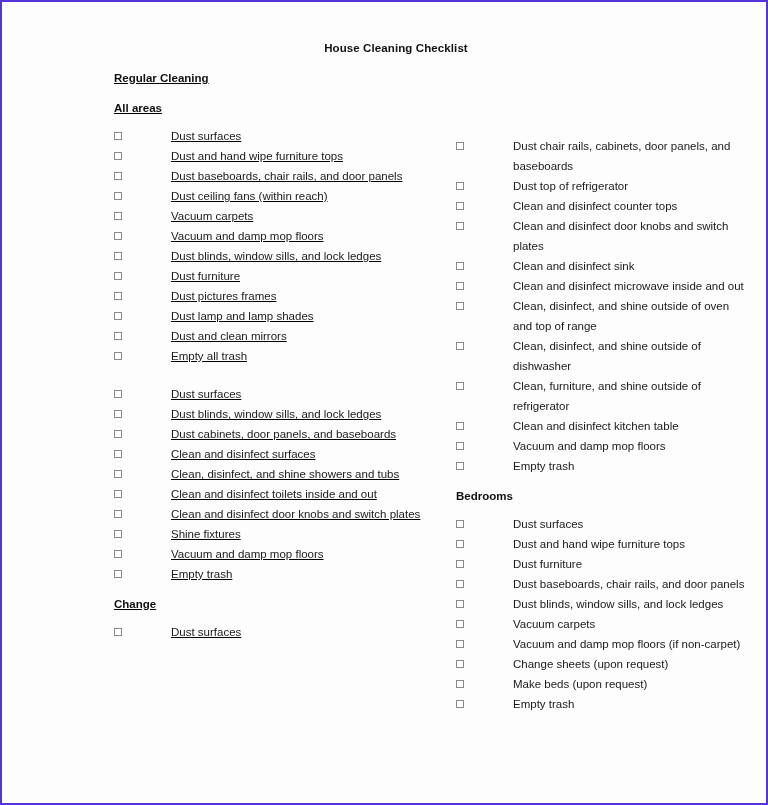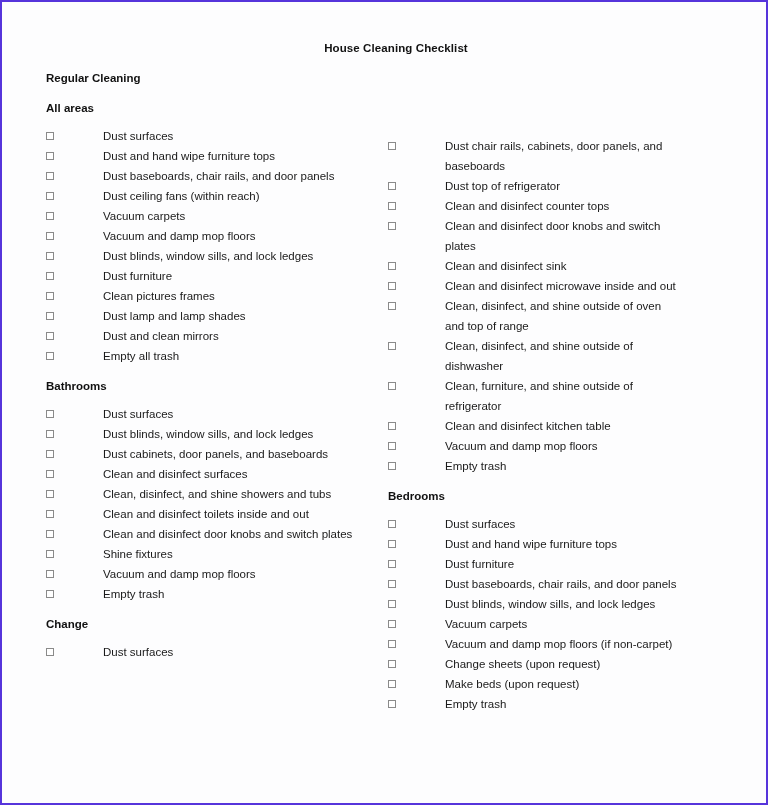--- a/index.html
+++ b/index.html
@@ -35,21 +35,22 @@
   .columns {
     position: absolute;
     top: 66px;
     left: 0;
     right: 0;
     display: flex;
     align-items: flex-start;
   }
   .col-left {
     width: 330px;
-    margin-left: 44px;
+    margin-left: 112px;
+    text-decoration: underline;
   }
   .col-right {
     width: 290px;
     margin-left: 12px;
   }
   .section-heading {
     font-size: 11.5px;
     font-weight: bold;
     color: #111111;
     margin: 0 0 0 0;
@@ -146,38 +147,37 @@
         <li>
             <span class="cb"></span>
             <span class="item-text">Dust blinds, window sills, and lock ledges</span>
           </li>
         <li>
             <span class="cb"></span>
             <span class="item-text">Dust furniture</span>
           </li>
         <li>
             <span class="cb"></span>
-            <span class="item-text">Clean pictures frames</span>
+            <span class="item-text">Dust pictures frames</span>
           </li>
         <li>
             <span class="cb"></span>
             <span class="item-text">Dust lamp and lamp shades</span>
           </li>
         <li>
             <span class="cb"></span>
             <span class="item-text">Dust and clean mirrors</span>
           </li>
         <li>
             <span class="cb"></span>
             <span class="item-text">Empty all trash</span>
           </li>
       </ul>
 
       <div class="spacer-10"></div>
-      <div class="sub-heading">Bathrooms</div>
       <div class="spacer-8"></div>
 
       <ul class="check-list list-left">
         <li>
             <span class="cb"></span>
             <span class="item-text">Dust surfaces</span>
           </li>
         <li>
             <span class="cb"></span>
             <span class="item-text">Dust blinds, window sills, and lock ledges</span>

